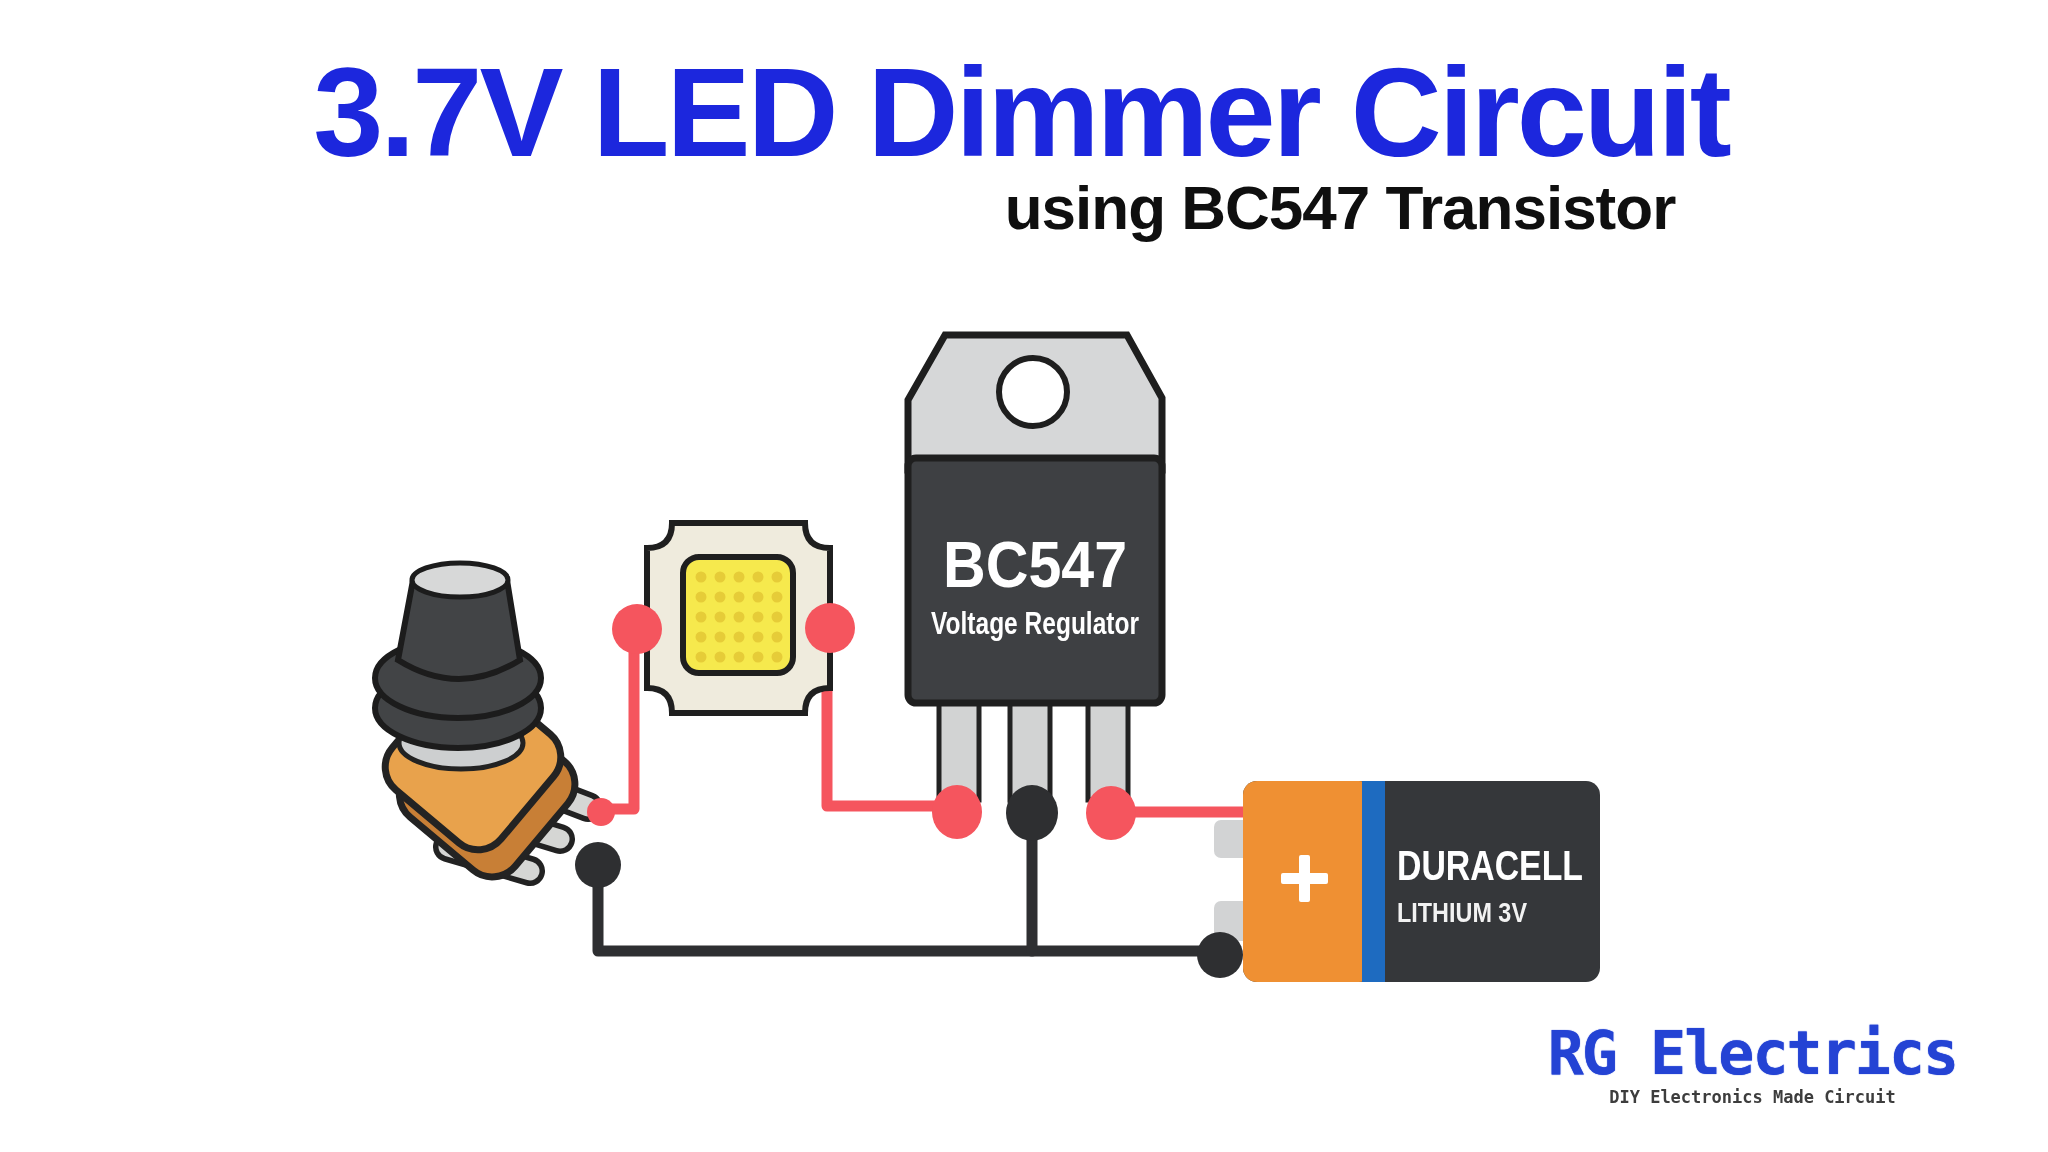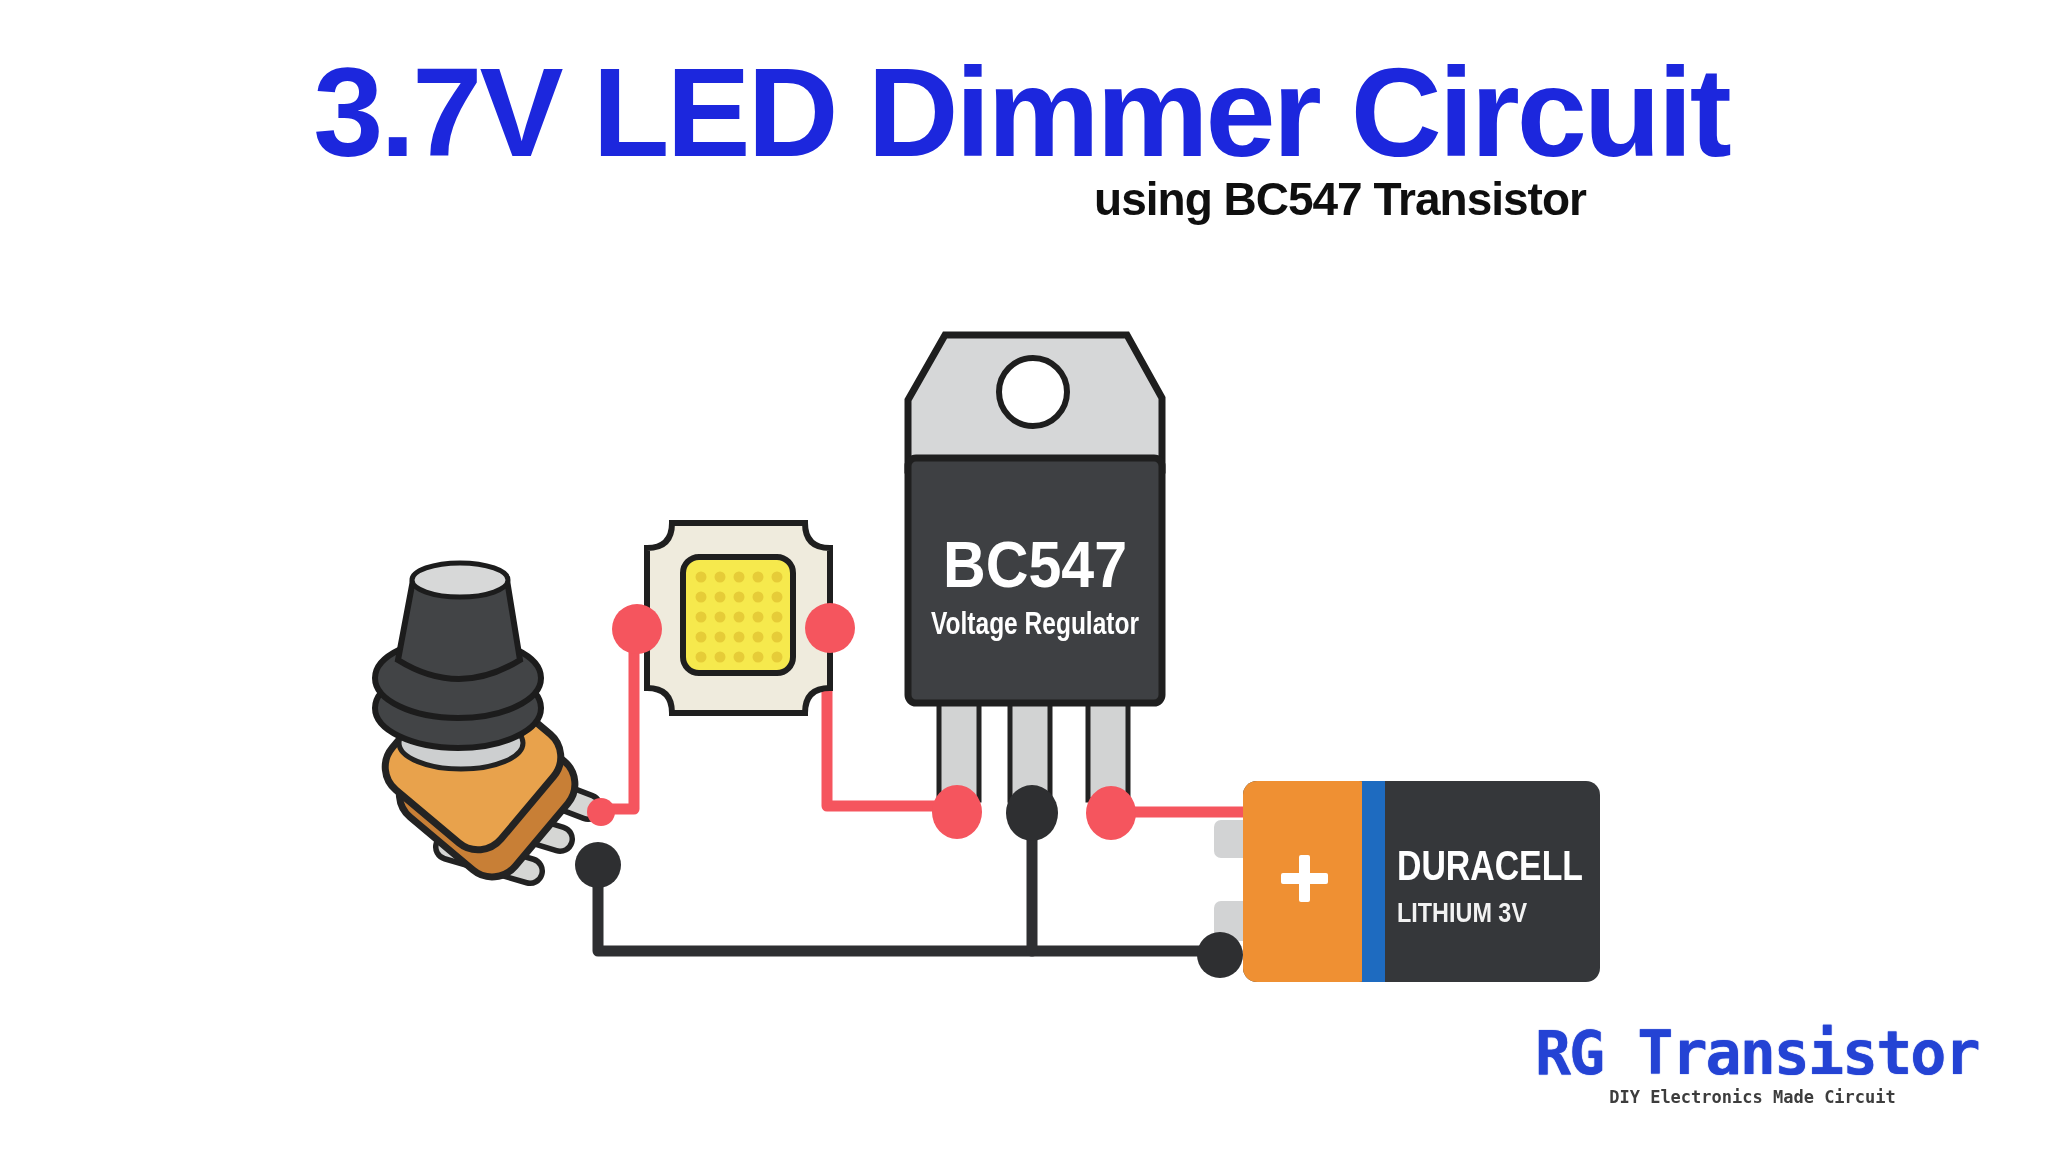--- a/index.html
+++ b/index.html
@@ -7,21 +7,21 @@
     position:relative;width:2048px;height:1152px;background:#ffffff;overflow:hidden;
     font-family:"Liberation Sans",sans-serif;
   }
   .title{
     position:absolute;left:226px;top:40px;width:1590px;
     text-align:center;font-size:126px;font-weight:bold;letter-spacing:-3px;
     color:#1c27dd;white-space:nowrap;
   }
   .subtitle{
     position:absolute;left:960px;top:172px;width:760px;
-    text-align:center;font-size:46px;font-weight:bold;letter-spacing:-1px;
+    text-align:center;font-size:62px;font-weight:bold;letter-spacing:-1px;
     color:#0f0f0f;white-space:nowrap;
   }
   .logo{
     position:absolute;left:1535px;top:1022px;width:435px;text-align:center;
   }
   .logo-name{
     font-family:"DejaVu Sans Mono",monospace;font-weight:bold;
     font-size:60px;line-height:62px;letter-spacing:-2px;color:#2443d4;
     text-shadow:0 0 1px #2443d4;white-space:nowrap;
   }
@@ -145,17 +145,17 @@
         <rect x="1299" y="855" width="11" height="47" rx="2"></rect>
       </g>
       <text x="1397" y="880" font-size="42" font-weight="bold" fill="#ffffff" textLength="186" lengthAdjust="spacingAndGlyphs">DURACELL</text>
       <text x="1397" y="922" font-size="27" font-weight="bold" fill="#f2f2f2" textLength="130" lengthAdjust="spacingAndGlyphs">LITHIUM 3V</text>
 
       <circle cx="1220" cy="955" r="23" fill="#2e2f31"></circle>
     </g>
   </svg>
 
   <div class="logo">
-    <div class="logo-name">RG Transistor</div>
+    <div class="logo-name">RG Electrics</div>
     <div class="logo-tagline">DIY Electronics Made Circuit</div>
   </div>
 
 </div>
 
 </body></html>

